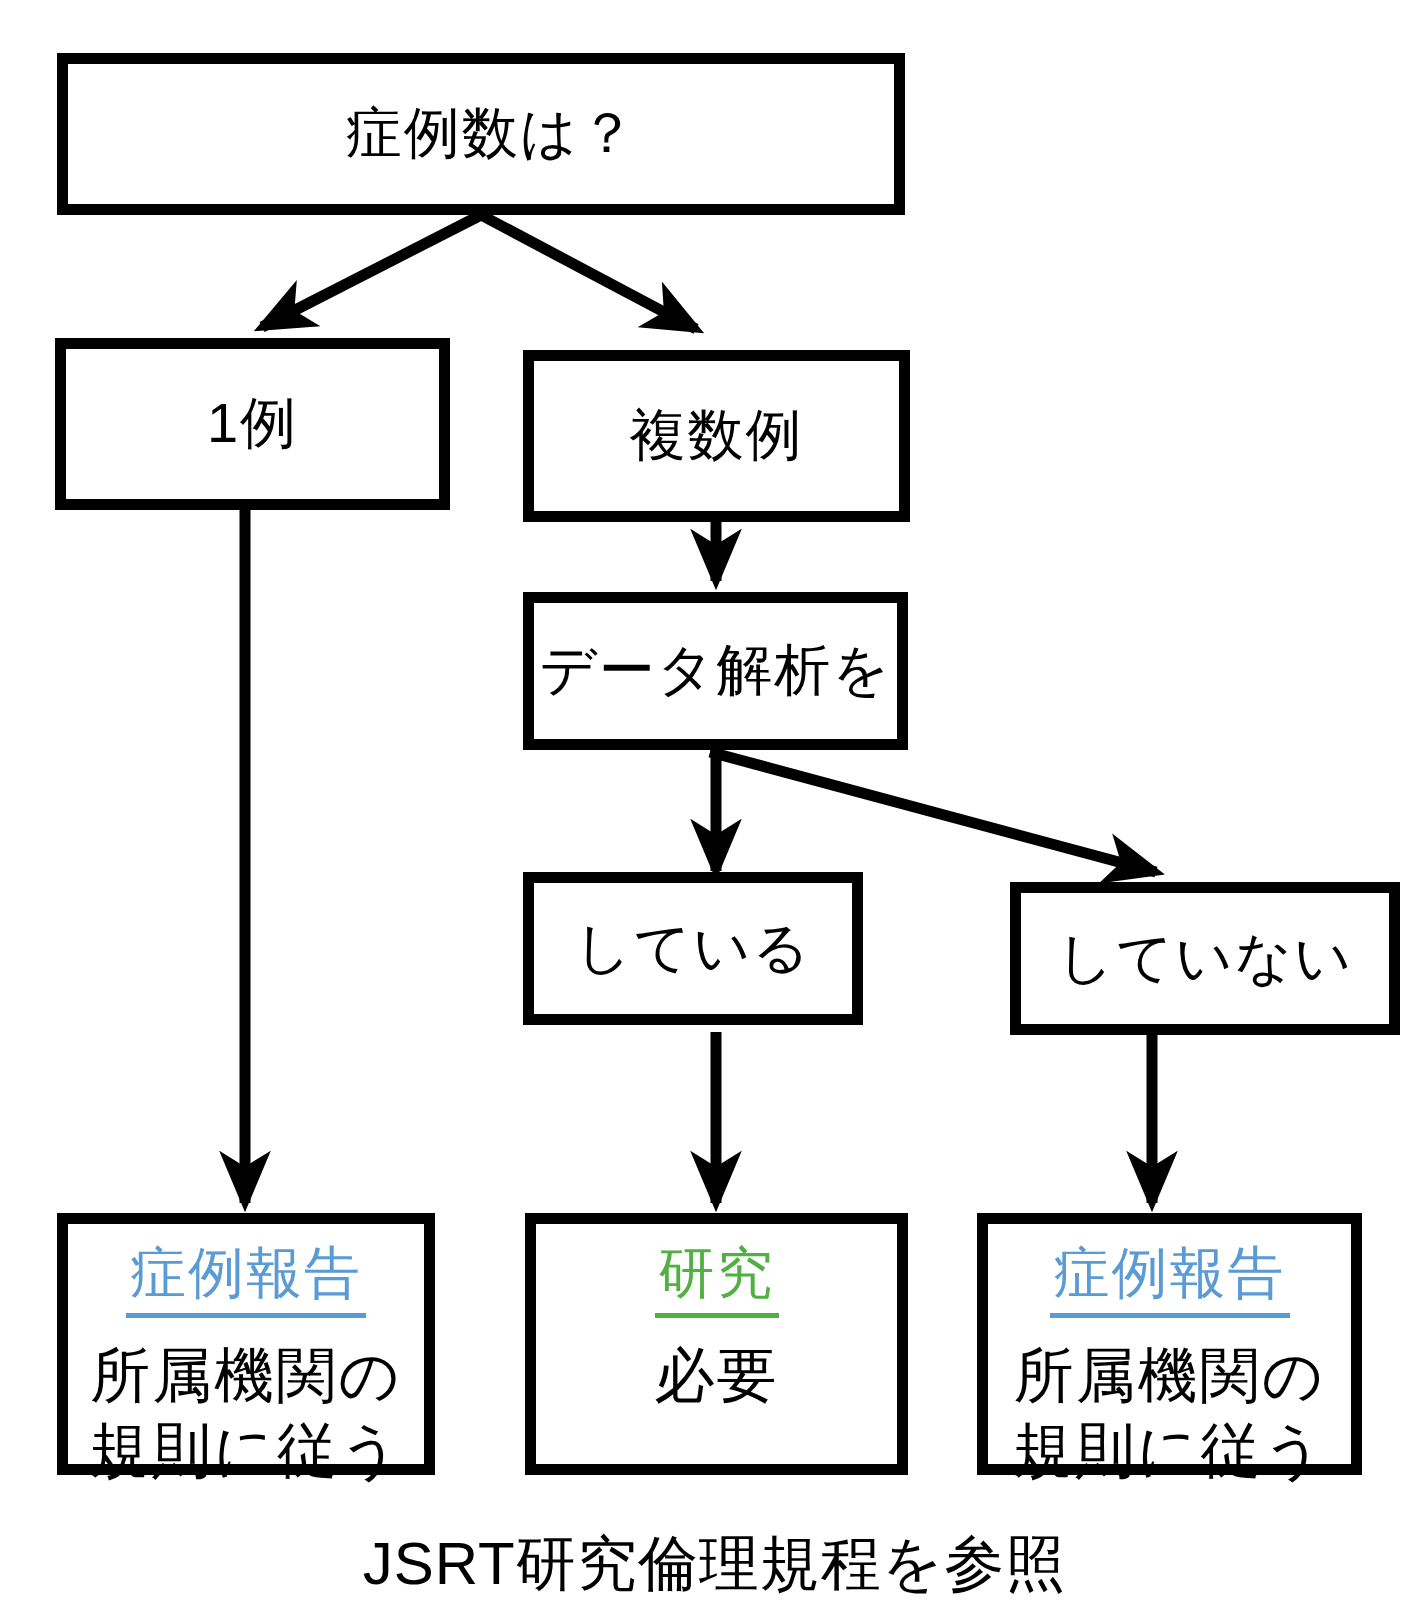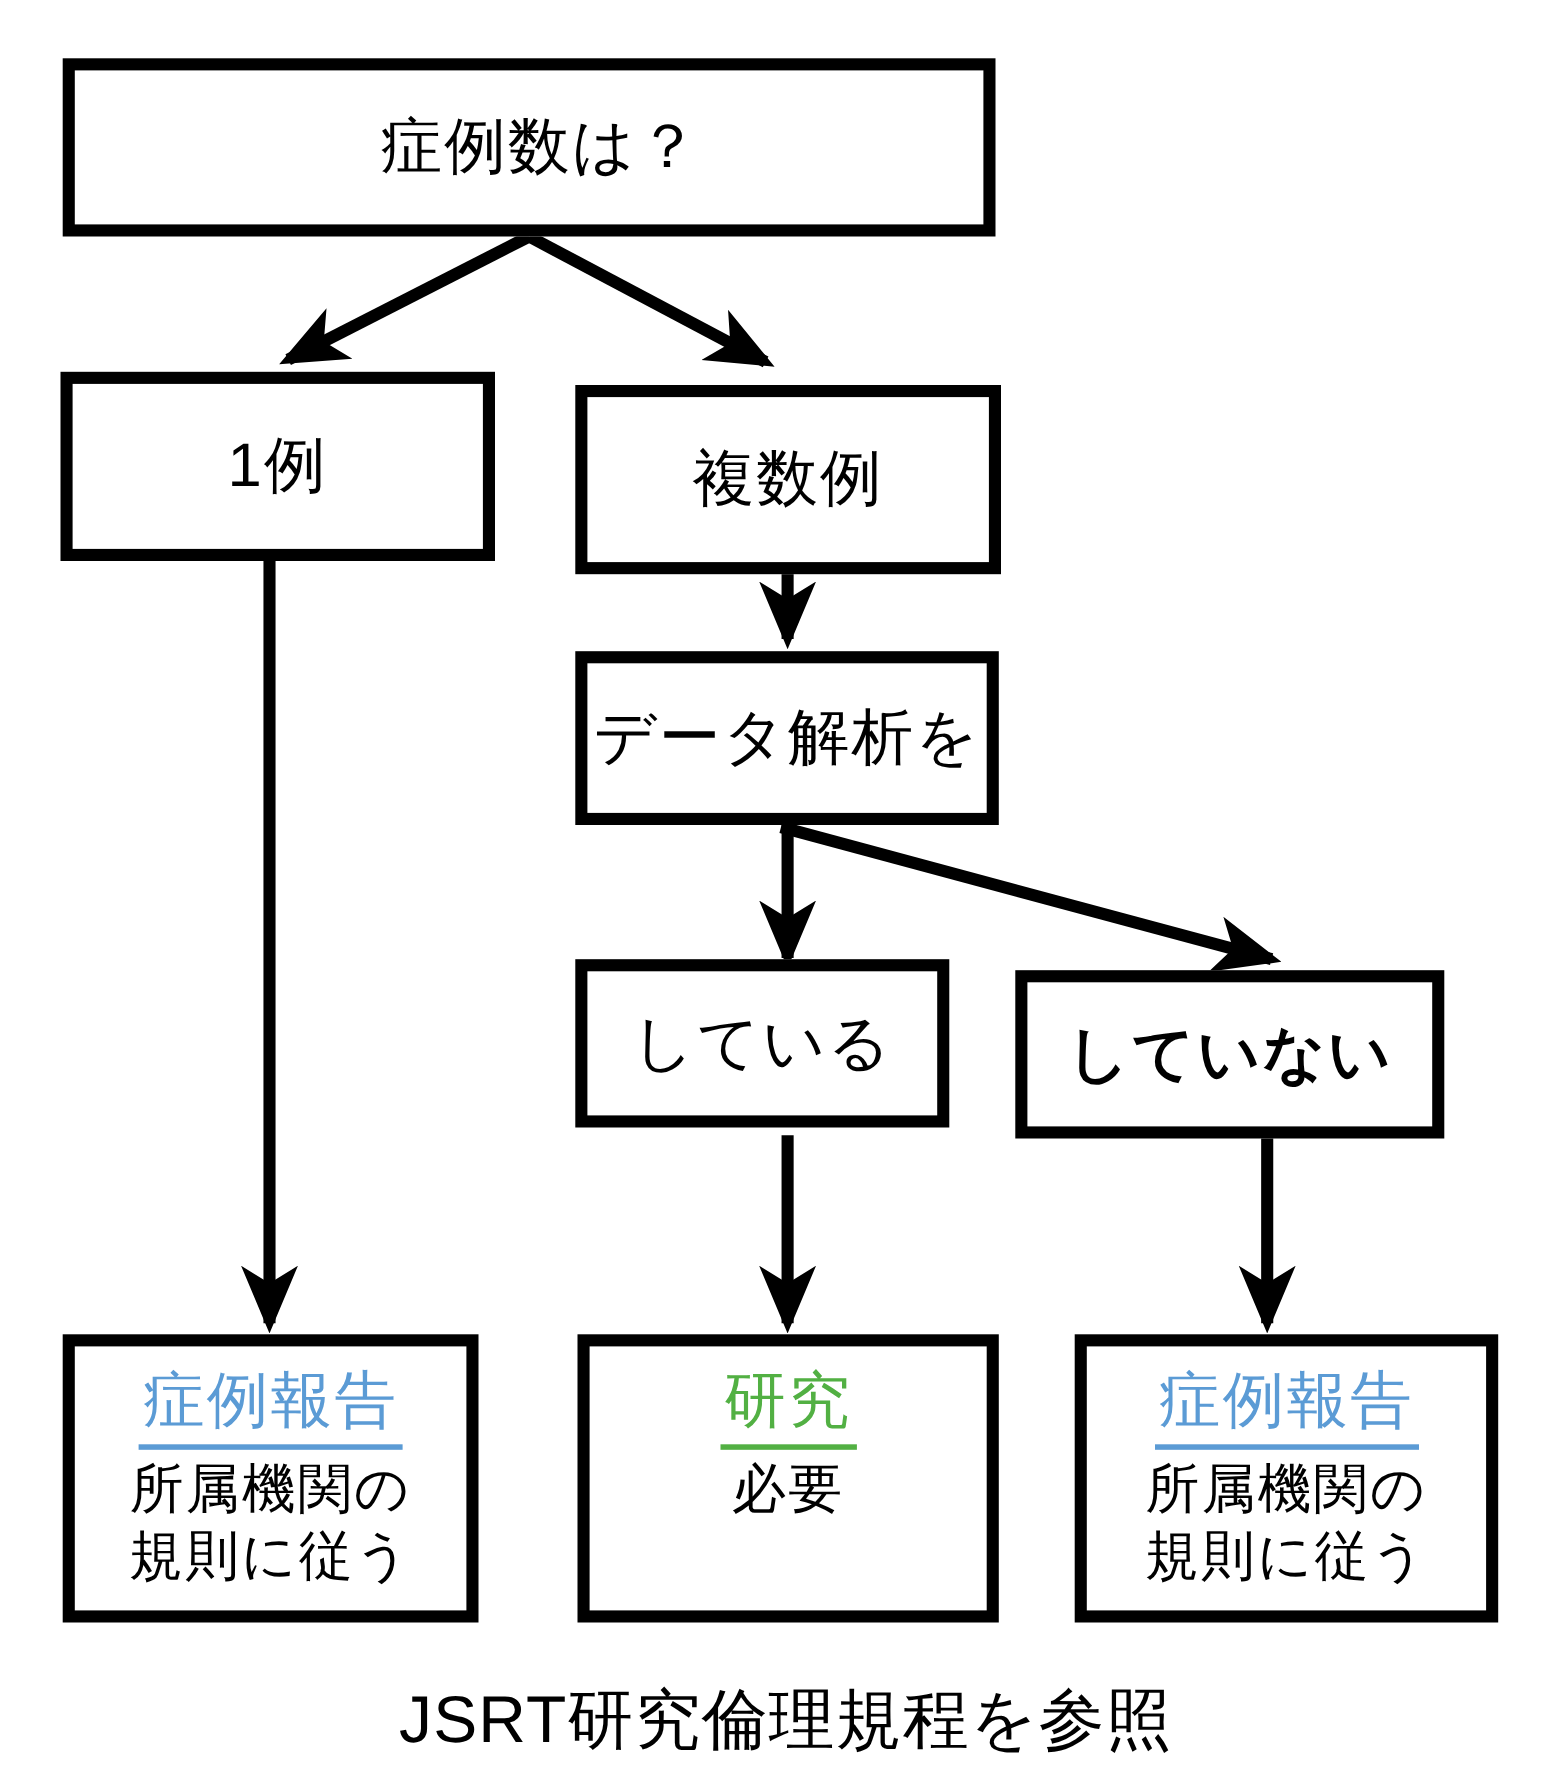--- a/index.html
+++ b/index.html
@@ -38,35 +38,35 @@
   .fc-box.outcome {
     flex-direction: column;
     justify-content: flex-start;
     padding-top: 14px;
     line-height: 1.25;
   }
   .outcome-title {
     display: inline-block;
     padding: 0 4px 5px 4px;
     border-bottom: 5px solid currentColor;
-    margin-bottom: 6px;
+    margin-bottom: 20px;
   }
   .outcome-title.blue  { color: var(--accent-blue, #5B9BD5); }
   .outcome-title.green { color: var(--accent-green, #52B043); }
   .outcome-line {
-    font-size: 49px;
+    font-size: 60px;
     color: var(--text, #000000);
   }
   
   #box-case-count { left: 57px;  top: 53px;   width: 848px; height: 162px; padding-left: 21px; }
   #box-one-case   { left: 55px;  top: 338px;  width: 395px; height: 172px; }
   #box-multiple   { left: 523px; top: 350px;  width: 387px; height: 172px; }
   #box-data       { left: 523px; top: 592px;  width: 385px; height: 158px; text-align: center; }
   #box-yes        { left: 523px; top: 872px;  width: 340px; height: 153px; }
-  #box-no         { left: 923px; top: 882px;  width: 390px; height: 153px; font-weight: bold; }
+  #box-no         { left: 1010px; top: 882px;  width: 390px; height: 153px; }
   #box-out-left   { left: 57px;  top: 1213px; width: 378px; height: 262px; }
   #box-out-mid    { left: 525px; top: 1213px; width: 383px; height: 262px; }
   #box-out-right  { left: 977px; top: 1213px; width: 385px; height: 262px; }
 
   #caption {
     position: absolute;
     left: 24px;
     right: 0;
     top: 1524px;
     text-align: center;

